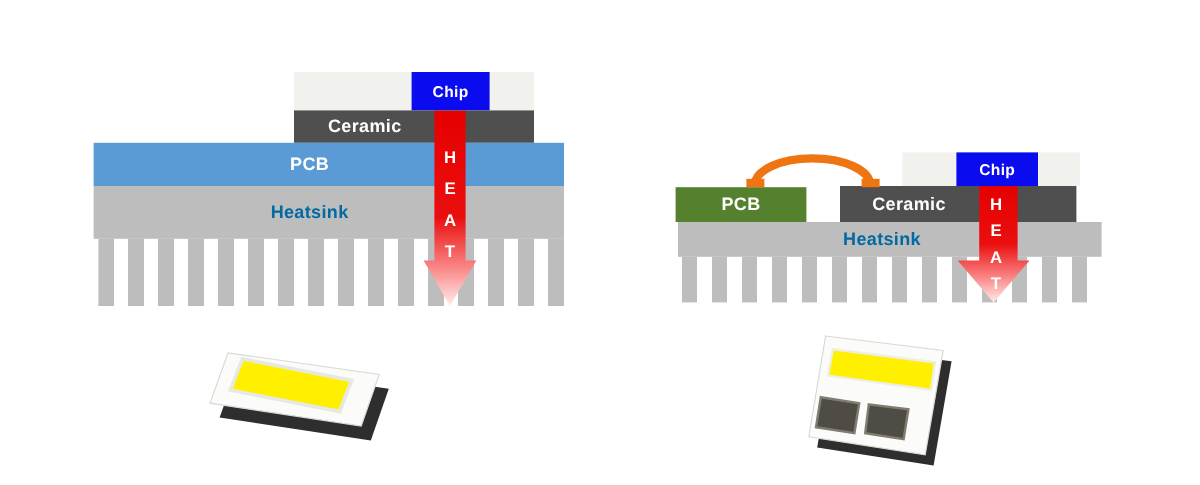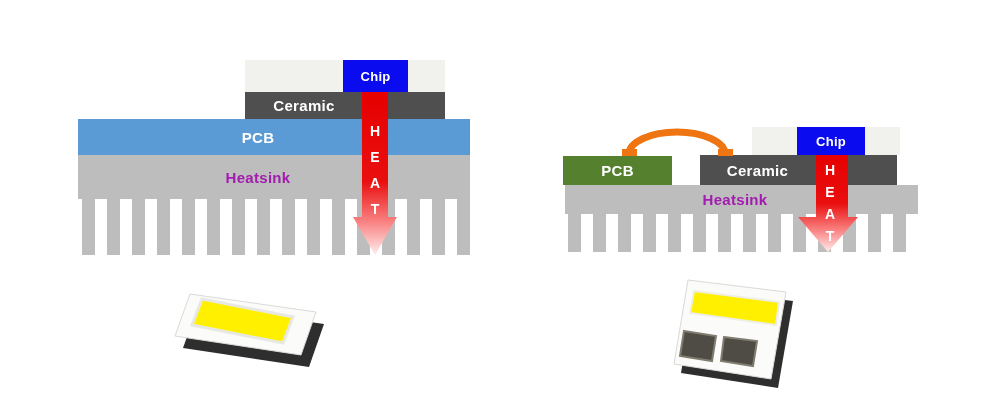--- a/index.html
+++ b/index.html
@@ -2,21 +2,21 @@
 <html style="--chip_blue: #0b0bef; --ceramic_gray: #4f4f4f; --pcb_blue: #5b9bd5; --pcb_green: #55802e; --heatsink_gray: #bdbdbd; --phosphor_strip: #f1f1ee; --heat_red: #e60000; --heat_red_tip: #ffecec; --wire_bond_orange: #ef7512; --package_yellow: #fff000; --package_white: #fbfbfa; --package_base_dark: #2e2e2e; --pad_dark: #4e4c44;"><head>
 <meta charset="utf-8">
 <style>
   html,body{margin:0;padding:0;background:#fff;}
   .canvas{position:relative;width:1000px;height:404px;background:#fff;overflow:hidden;
           font-family:"Liberation Sans",sans-serif;}
   .abs{position:absolute;}
   .lbl{position:absolute;display:flex;align-items:center;justify-content:center;
        font-weight:700;font-family:"Liberation Sans",sans-serif;letter-spacing:.3px;}
   .lbl-white{color:#ffffff;}
-  .lbl-dark{color:#a21caf;}
+  .lbl-dark{color:#0369a1;}
 
   
   .l-strip   {left:245px;top:60px;width:200px;height:32px;background:var(--phosphor_strip);}
   .l-chip    {left:343px;top:60px;width:65px;height:32px;background:var(--chip_blue);}
   .l-ceramic {left:245px;top:92px;width:200px;height:27px;background:var(--ceramic_gray);}
   .l-pcb     {left:78px;top:119px;width:392px;height:36px;background:var(--pcb_blue);}
   .l-hs      {left:78px;top:155px;width:392px;height:44px;background:var(--heatsink_gray);}
   .l-fins    {left:82px;top:199px;width:388px;height:56px;
               background:repeating-linear-gradient(to right,
                 var(--heatsink_gray) 0 13px, rgba(0,0,0,0) 13px 25px);}

